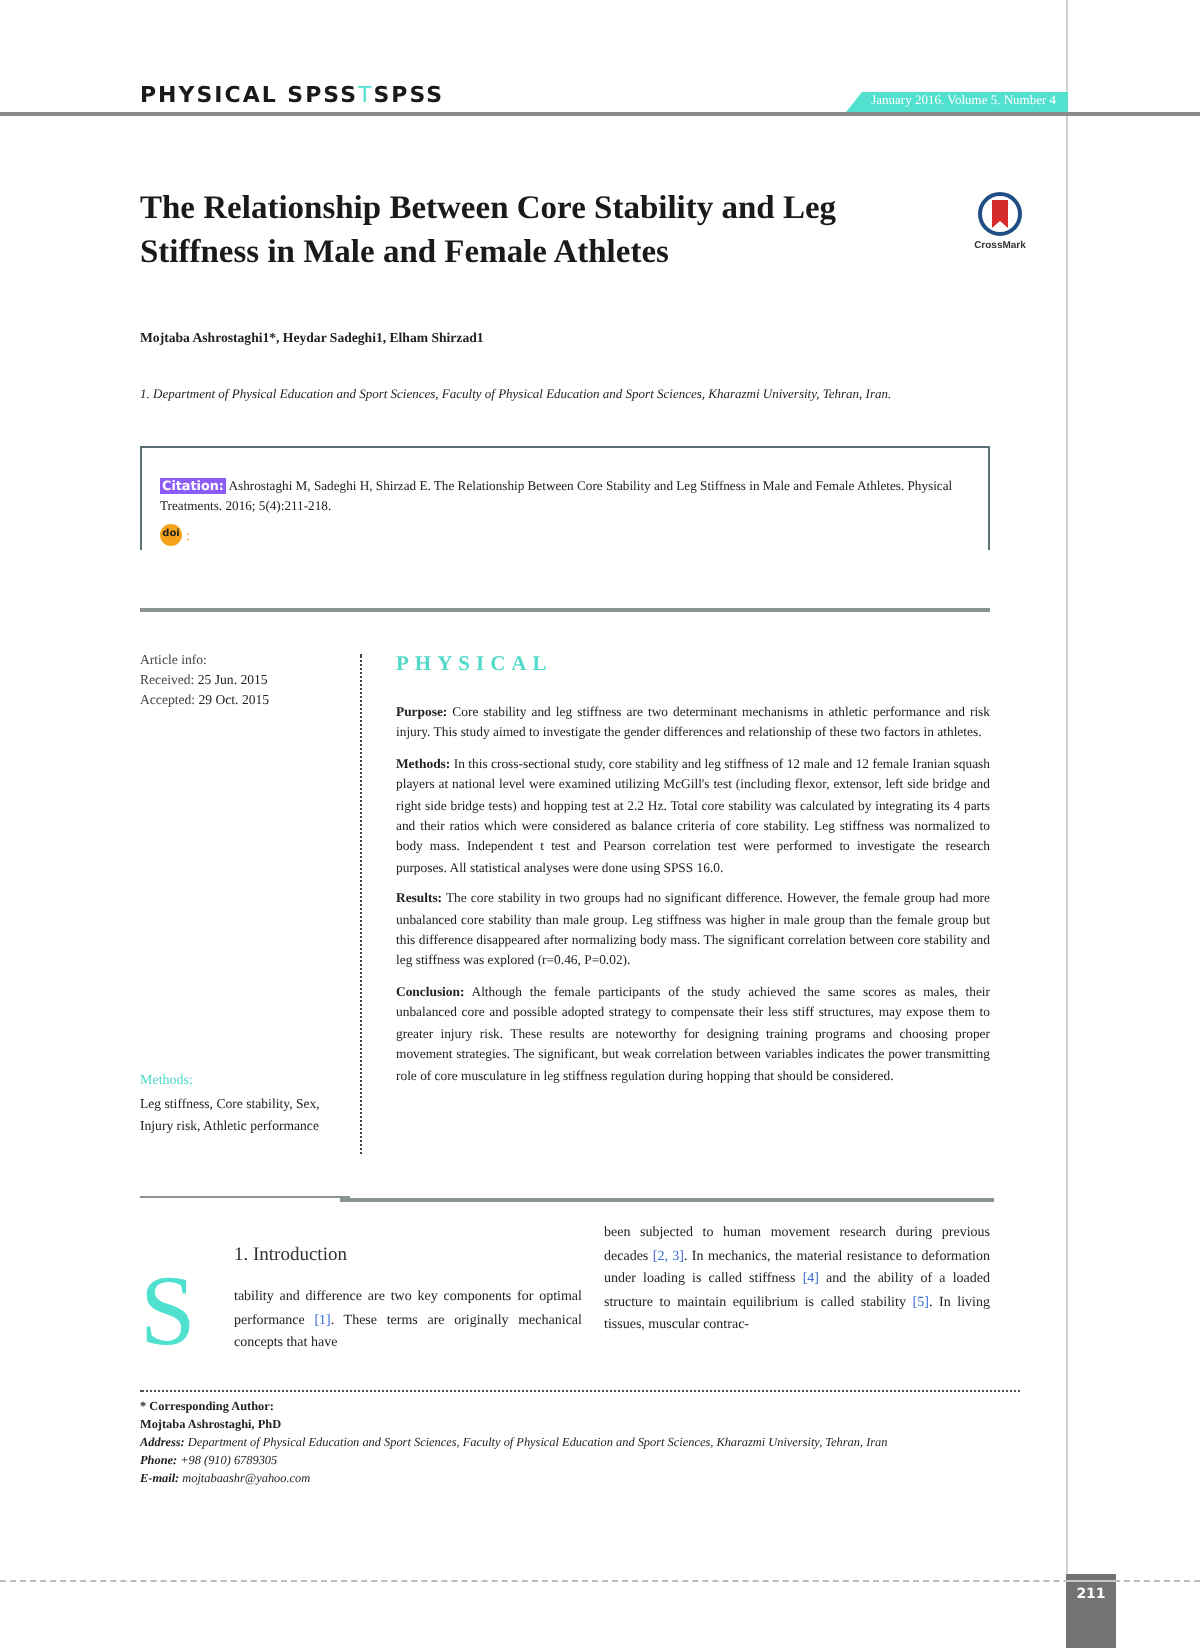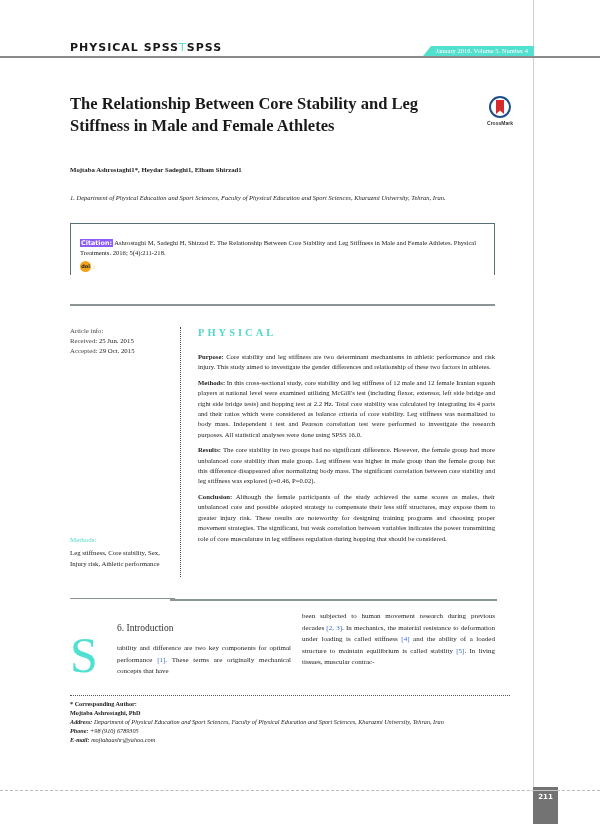--- a/index.html
+++ b/index.html
@@ -116,21 +116,21 @@
 <div class="abstract-body">
   <p><span class="lbl">Purpose:</span><span> Core stability and leg stiffness are two determinant mechanisms in athletic performance and risk injury. This study aimed to investigate the gender differences and relationship of these two factors in athletes.</span></p>
   <p><span class="lbl">Methods:</span><span> In this cross-sectional study, core stability and leg stiffness of 12 male and 12 female Iranian squash players at national level were examined utilizing McGill's test (including flexor, extensor, left side bridge and right side bridge tests) and hopping test at 2.2 Hz. Total core stability was calculated by integrating its 4 parts and their ratios which were considered as balance criteria of core stability. Leg stiffness was normalized to body mass. Independent t test and Pearson correlation test were performed to investigate the research purposes. All statistical analyses were done using SPSS 16.0.</span></p>
   <p><span class="lbl">Results:</span><span> The core stability in two groups had no significant difference. However, the female group had more unbalanced core stability than male group. Leg stiffness was higher in male group than the female group but this difference disappeared after normalizing body mass. The significant correlation between core stability and leg stiffness was explored (r=0.46, P=0.02).</span></p>
   <p><span class="lbl">Conclusion:</span><span> Although the female participants of the study achieved the same scores as males, their unbalanced core and possible adopted strategy to compensate their less stiff structures, may expose them to greater injury risk. These results are noteworthy for designing training programs and choosing proper movement strategies. The significant, but weak correlation between variables indicates the power transmitting role of core musculature in leg stiffness regulation during hopping that should be considered.</span></p>
 </div>
 
 <div class="section-rule"></div>
 
 <div class="dropcap">S</div>
-<div class="intro-heading">6. Introduction</div>
+<div class="intro-heading">1. Introduction</div>
 <div class="intro-col1"><span>tability and difference are two key components for optimal performance </span><span class="ref">[1]</span><span>. These terms are originally mechanical concepts that have</span></div>
 <div class="intro-col2"><span>been subjected to human movement research during previous decades </span><span class="ref">[2, 3]</span><span>. In mechanics, the material resistance to deformation under loading is called stiffness </span><span class="ref">[4]</span><span> and the ability of a loaded structure to maintain equilibrium is called stability </span><span class="ref">[5]</span><span>. In living tissues, muscular contrac-</span></div>
 
 <div class="fn-dots"></div>
 <div class="footnote">
   <div class="b">* Corresponding Author:</div>
   <div class="b">Mojtaba Ashrostaghi, PhD</div>
   <div class="i"><span class="b">Address:</span><span> Department of Physical Education and Sport Sciences, Faculty of Physical Education and Sport Sciences, Kharazmi University, Tehran, Iran</span></div>
   <div class="i"><span class="b">Phone:</span><span> +98 (910) 6789305</span></div>
   <div class="i"><span class="b">E-mail:</span><span> mojtabaashr@yahoo.com</span></div>

